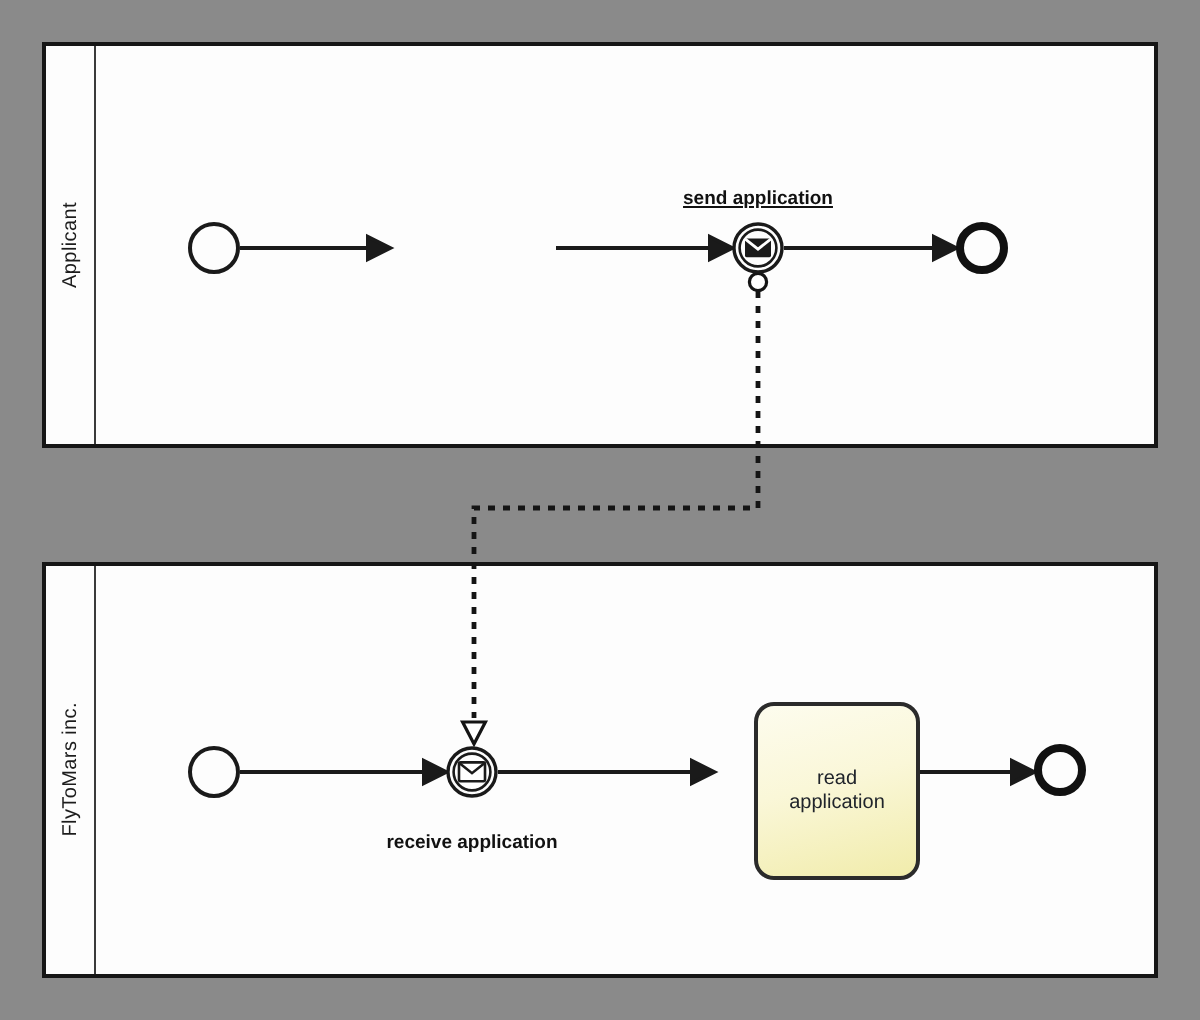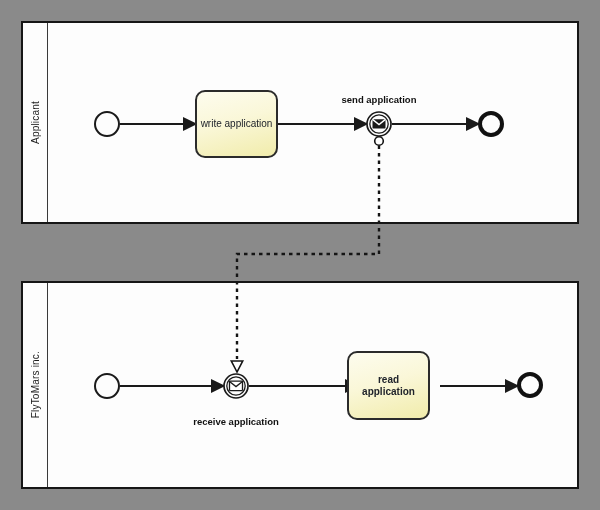--- a/index.html
+++ b/index.html
@@ -76,25 +76,22 @@
       <polygon points="517,386 506,380.5 506,391.5"></polygon>
     </g>
 
     <path d="M379,138 L379,254 L237,254 L237,359" fill="none" stroke="#141414" stroke-width="2.4" stroke-dasharray="3.5 4"></path>
     <circle cx="379" cy="141" r="4.3" fill="#ffffff" stroke="#141414" stroke-width="1.6"></circle>
     <polygon points="237,372 231.3,361 242.7,361" fill="#ffffff" stroke="#141414" stroke-width="1.6"></polygon>
   </svg>
 
   <div class="event-circle start" style="left:94px;top:111px;"></div>
 
-  <div class="task" style="left:195px;top:90px;width:83px;height:68px;">
-    <span class="task-label nowrap">write application</span>
-  </div>
 
-  <div class="flow-label" style="left:324px;top:94px;">send application</div>
+  <div class="flow-label" style="left:324px;top:94px;text-decoration:underline;">send application</div>
 
   <svg class="event-svg" style="left:366px;top:111px;" width="26" height="26" viewBox="-13 -13 26 26">
     <circle cx="0" cy="0" r="12" fill="#fdfdfd" stroke="#1a1a1a" stroke-width="1.7"></circle>
     <circle cx="0" cy="0" r="9.2" fill="none" stroke="#1a1a1a" stroke-width="1.3"></circle>
     <g>
       <rect x="-6.5" y="-4.8" width="13" height="9.4" rx="0.8" fill="#1a1a1a"></rect>
       <polyline points="-6.5,-4.6 0,0.6 6.5,-4.6" fill="none" stroke="#ffffff" stroke-width="1.4"></polyline>
     </g>
   </svg>
 
@@ -106,19 +103,19 @@
     <circle cx="0" cy="0" r="12" fill="#fdfdfd" stroke="#1a1a1a" stroke-width="1.7"></circle>
     <circle cx="0" cy="0" r="9.2" fill="none" stroke="#1a1a1a" stroke-width="1.3"></circle>
     <g>
       <rect x="-6.5" y="-4.8" width="13" height="9.4" rx="0.8" fill="#ffffff" stroke="#1a1a1a" stroke-width="1.3"></rect>
       <polyline points="-6.5,-4.6 0,0.6 6.5,-4.6" fill="none" stroke="#1a1a1a" stroke-width="1.3"></polyline>
     </g>
   </svg>
 
   <div class="flow-label" style="left:181px;top:416px;">receive application</div>
 
-  <div class="task" style="left:347px;top:351px;width:83px;height:69px;font-weight:bold;">
+  <div class="task" style="left:377px;top:351px;width:83px;height:89px;">
     <span class="task-label narrow">read application</span>
   </div>
 
   <div class="event-circle end" style="left:517px;top:372px;"></div>
 
 </div>
 
 </body></html>

